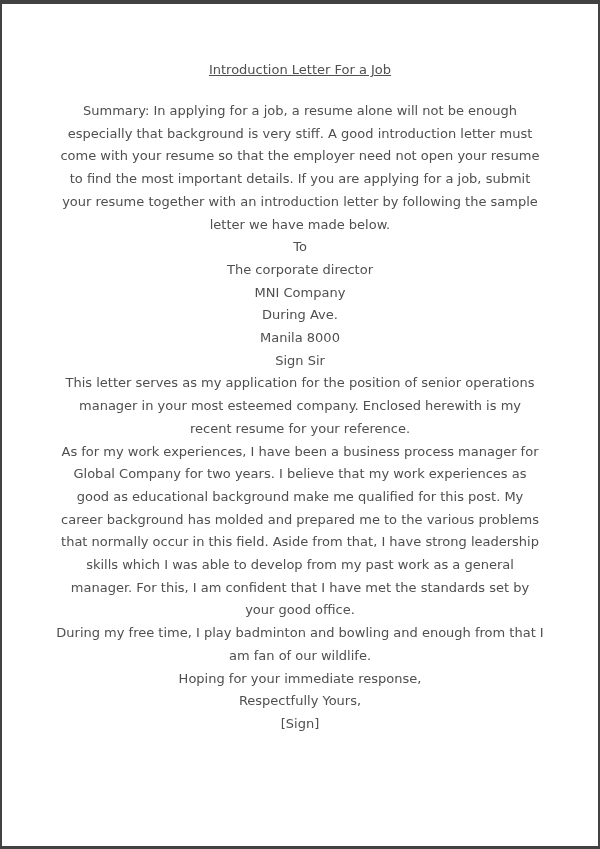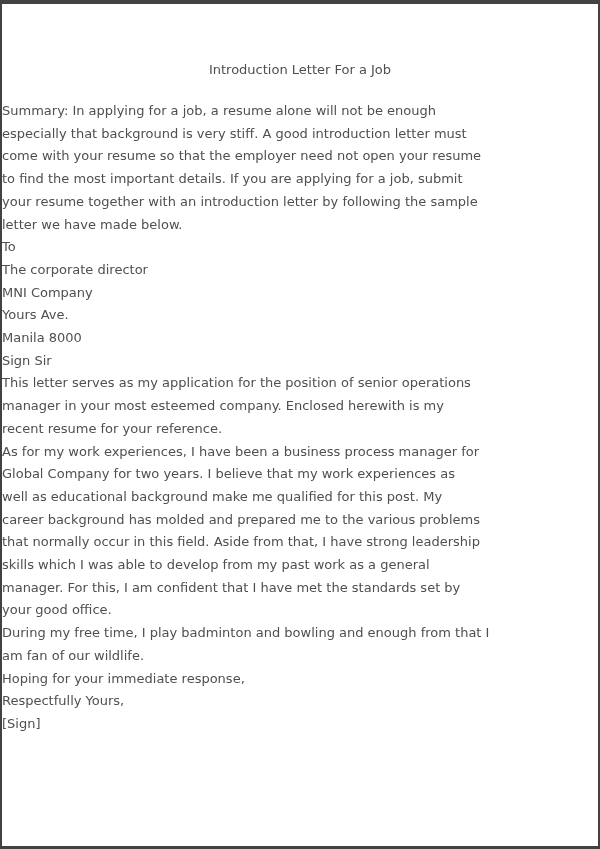--- a/index.html
+++ b/index.html
@@ -23,55 +23,56 @@
     border-right: 2px solid var(--border-color, #424242);
     border-bottom: 3px solid var(--border-color, #424242);
     padding-top: 54px;
     color: var(--text-color, #4f4f4f);
   }
   .title {
     text-align: center;
     font-size: 13px;
     line-height: 23px;
     white-space: nowrap;
+    text-decoration: underline;
   }
   .lines {
     margin-top: 19px;
   }
   .line {
-    text-align: left;
+    text-align: center;
     font-size: 13px;
     line-height: 22.7px;
     white-space: nowrap;
   }
 </style>
 </head>
 <body>
 
 <div class="page">
   <div class="title">Introduction Letter For a Job</div>
   <div class="lines">
       <div class="line">Summary: In applying for a job, a resume alone will not be enough</div>
       <div class="line">especially that background is very stiff. A good introduction letter must</div>
       <div class="line">come with your resume so that the employer need not open your resume</div>
       <div class="line">to find the most important details. If you are applying for a job, submit</div>
       <div class="line">your resume together with an introduction letter by following the sample</div>
       <div class="line">letter we have made below.</div>
       <div class="line">To</div>
       <div class="line">The corporate director</div>
       <div class="line">MNI Company</div>
-      <div class="line">Yours Ave.</div>
+      <div class="line">During Ave.</div>
       <div class="line">Manila 8000</div>
       <div class="line">Sign Sir</div>
       <div class="line">This letter serves as my application for the position of senior operations</div>
       <div class="line">manager in your most esteemed company. Enclosed herewith is my</div>
       <div class="line">recent resume for your reference.</div>
       <div class="line">As for my work experiences, I have been a business process manager for</div>
       <div class="line">Global Company for two years. I believe that my work experiences as</div>
-      <div class="line">well as educational background make me qualified for this post. My</div>
+      <div class="line">good as educational background make me qualified for this post. My</div>
       <div class="line">career background has molded and prepared me to the various problems</div>
       <div class="line">that normally occur in this field. Aside from that, I have strong leadership</div>
       <div class="line">skills which I was able to develop from my past work as a general</div>
       <div class="line">manager. For this, I am confident that I have met the standards set by</div>
       <div class="line">your good office.</div>
       <div class="line">During my free time, I play badminton and bowling and enough from that I</div>
       <div class="line">am fan of our wildlife.</div>
       <div class="line">Hoping for your immediate response,</div>
       <div class="line">Respectfully Yours,</div>
       <div class="line">[Sign]</div>

